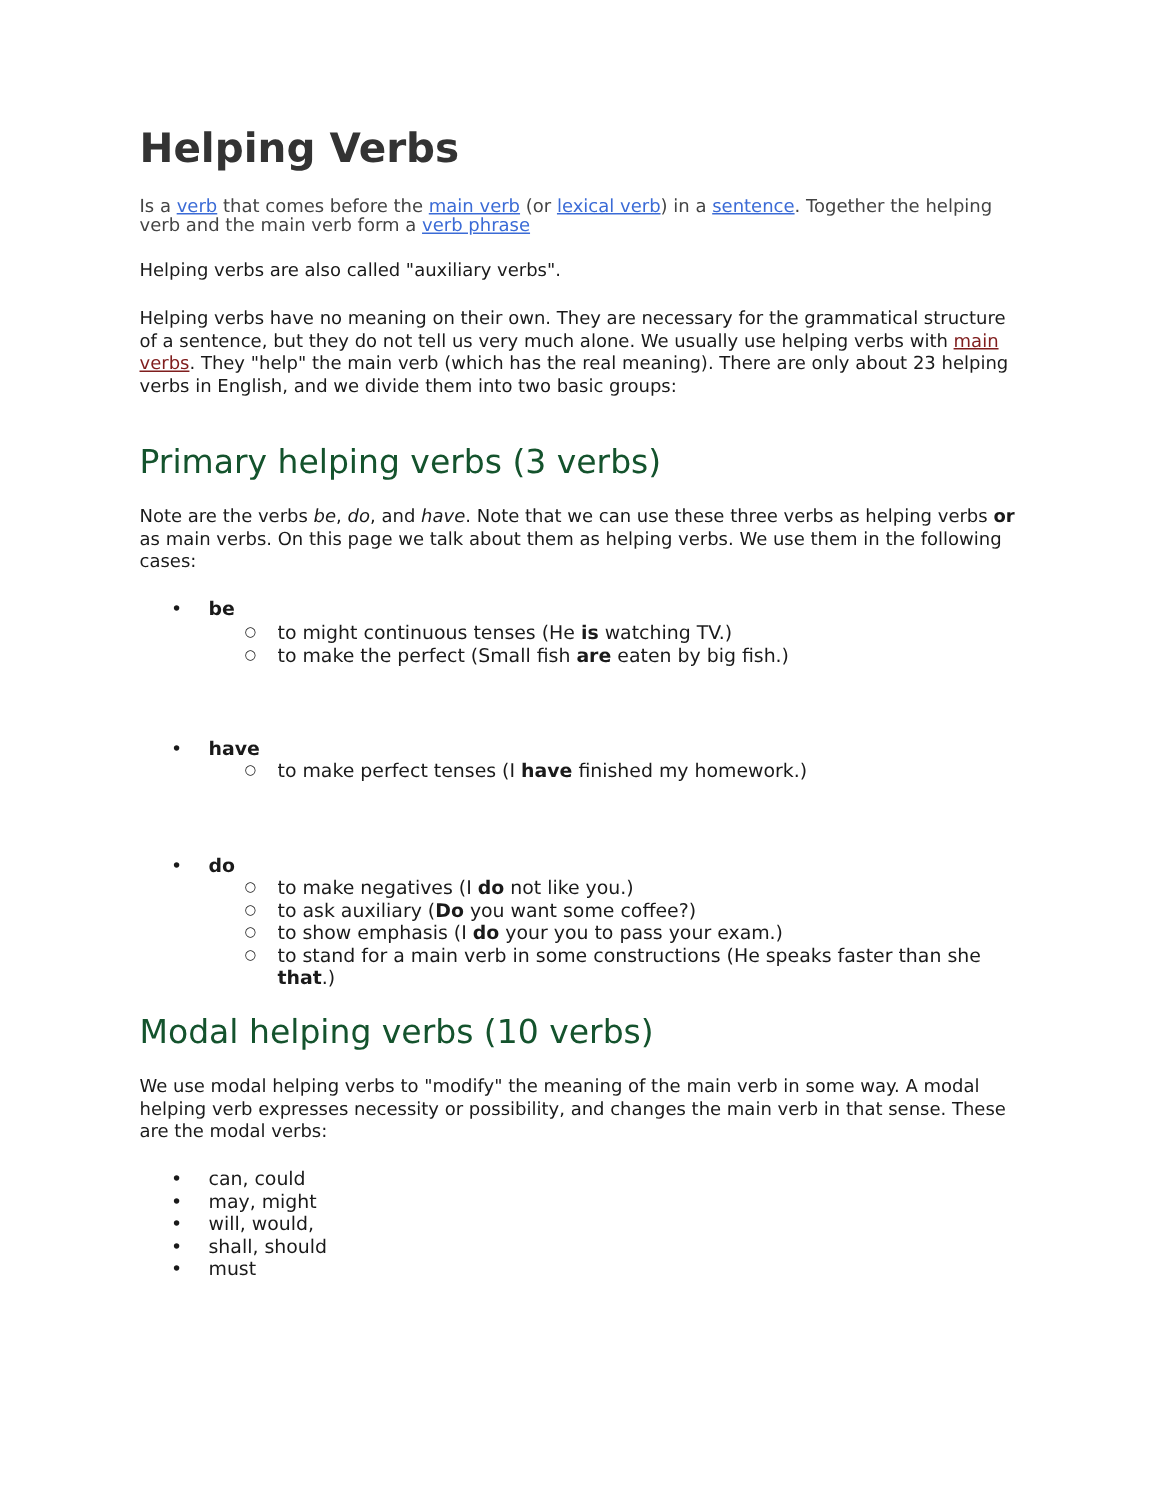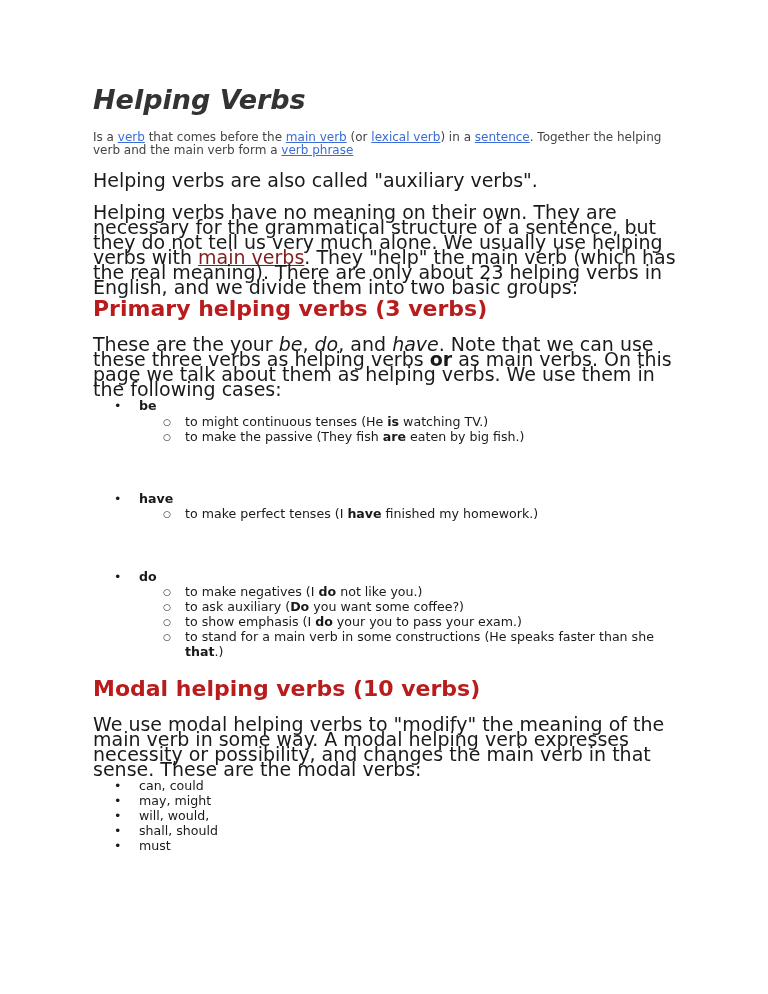--- a/index.html
+++ b/index.html
@@ -1,24 +1,24 @@
 <!DOCTYPE html>
 <html><head>
 <meta charset="utf-8">
 <style>
   html, body { margin: 0; padding: 0; background: #ffffff; }
   body { width: 768px; height: 994px; position: relative; overflow: hidden;
          font-family: "DejaVu Sans", sans-serif; color: #1a1a1a; }
   .page { position: absolute; left: 93px; top: 0; width: 590px; }
-  h1 { position: absolute; top: 84px; left: 0; margin: 0; font-size: 27px; font-weight: bold; color: #333333; white-space: nowrap; font-style: italic; }
+  h1 { position: absolute; top: 84px; left: 0; margin: 0; font-size: 27px; font-weight: bold; color: #333333; white-space: nowrap; }
   .intro { position: absolute; top: 131px; left: 0; width: 590px; font-size: 12px; line-height: 13px; color: #444444; }
   a.lnk { color: #3b6bd6; text-decoration: underline; }
   a.lnk2 { color: #7f1d1d; text-decoration: underline; margin-top: 36px; }
-  .p { position: absolute; left: 0; width: 590px; font-size: 19px; line-height: 15px; margin: 0; }
-  h2 { position: absolute; left: 0; margin: 0; font-size: 22px; font-weight: bold; color: #b91c1c; white-space: nowrap; }
+  .p { position: absolute; left: 0; width: 590px; font-size: 12px; line-height: 15px; margin: 0; }
+  h2 { position: absolute; left: 0; margin: 0; font-size: 22px; font-weight: normal; color: #14532d; white-space: nowrap; }
   .blt { position: absolute; font-size: 12.6px; line-height: 15px; }
   .blt .dot { position: absolute; left: -25px; top: 0; }
   .sub { position: absolute; font-size: 12.6px; line-height: 15px; }
   .sub .circ { position: absolute; left: -22px; top: 1px; font-size: 9px; }
 </style>
 </head>
 <body>
 
 <div class="page">
   <h1>Helping Verbs</h1>
@@ -29,31 +29,31 @@
 
   <p class="p" style="top:173px">Helping verbs are also called "auxiliary verbs".</p>
 
   <p class="p" style="top:205px">
     <span>Helping verbs have no meaning on their own. They are necessary for the grammatical structure of a sentence, but they do not tell us very much alone. We usually use helping verbs with </span><a class="lnk2">main verbs</a><span>. They "help" the main verb (which has the real meaning). There are only about 23 helping verbs in English, and we divide them into two basic groups:</span>
   </p>
 
   <h2 style="top:296px">Primary helping verbs (3 verbs)</h2>
 
   <p class="p" style="top:337px">
-    <span>These are the your </span><i>be</i><span>, </span><i>do</i><span>, and </span><i>have</i><span>. Note that we can use these three verbs as helping verbs </span><b>or</b><span> as main verbs. On this page we talk about them as helping verbs. We use them in the following cases:</span>
+    <span>Note are the verbs </span><i>be</i><span>, </span><i>do</i><span>, and </span><i>have</i><span>. Note that we can use these three verbs as helping verbs </span><b>or</b><span> as main verbs. On this page we talk about them as helping verbs. We use them in the following cases:</span>
   </p>
 
   <div class="blt" style="top:398px;left:46px">
     <span class="dot">•</span><b>be</b>
   </div>
   <div class="sub" style="top:414px;left:92px">
     <span class="circ">○</span><span>to might continuous tenses (He </span><b>is</b><span> watching TV.)</span>
   </div>
   <div class="sub" style="top:429px;left:92px">
-    <span class="circ">○</span><span>to make the passive (They fish </span><b>are</b><span> eaten by big fish.)</span>
+    <span class="circ">○</span><span>to make the perfect (Small fish </span><b>are</b><span> eaten by big fish.)</span>
   </div>
 
   <div class="blt" style="top:491px;left:46px">
     <span class="dot">•</span><b>have</b>
   </div>
   <div class="sub" style="top:506px;left:92px">
     <span class="circ">○</span><span>to make perfect tenses (I </span><b>have</b><span> finished my homework.)</span>
   </div>
 
   <div class="blt" style="top:569px;left:46px">

